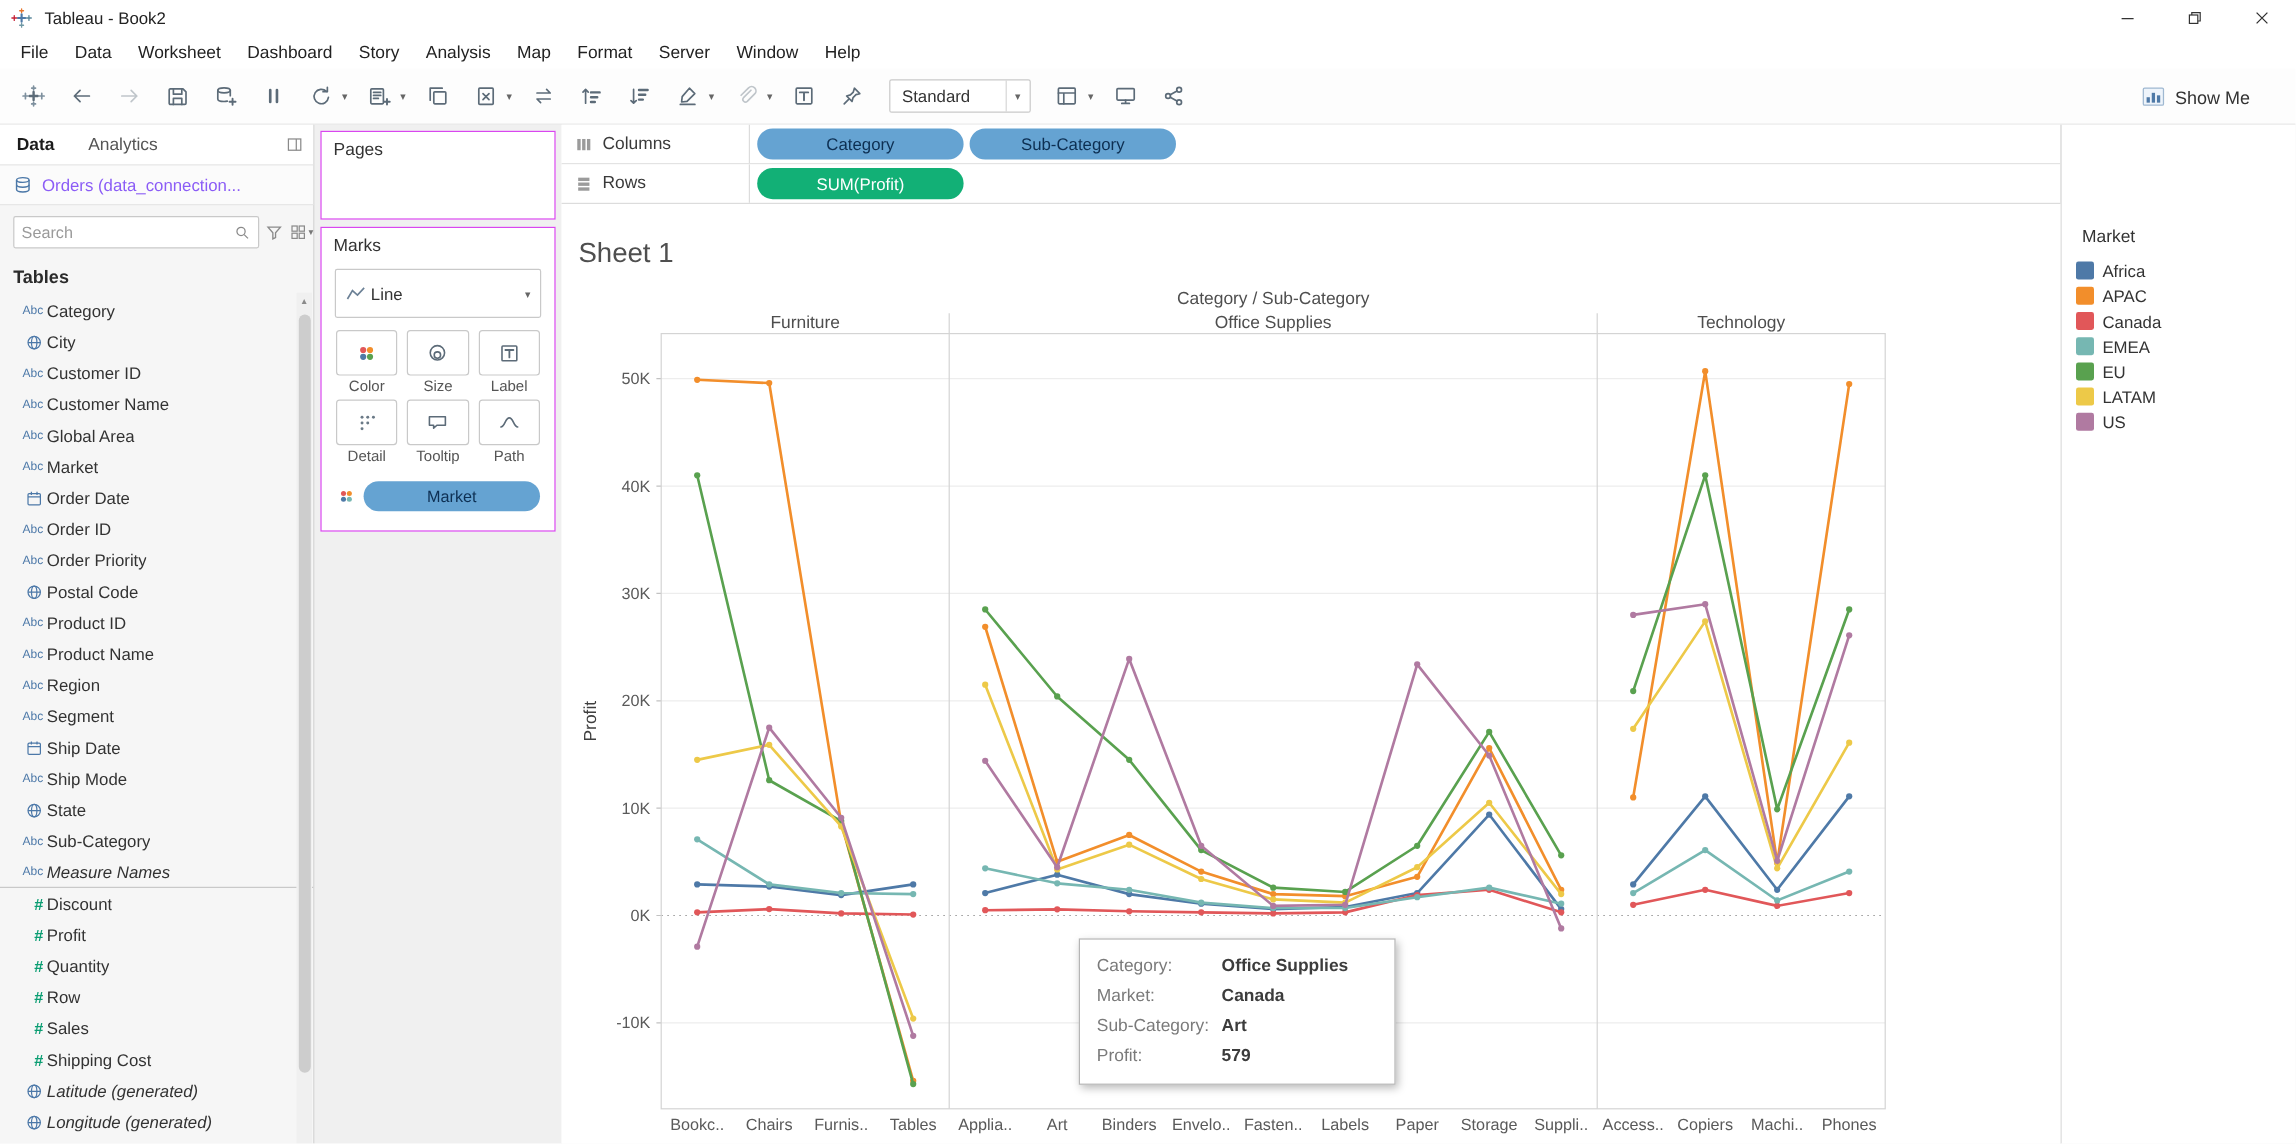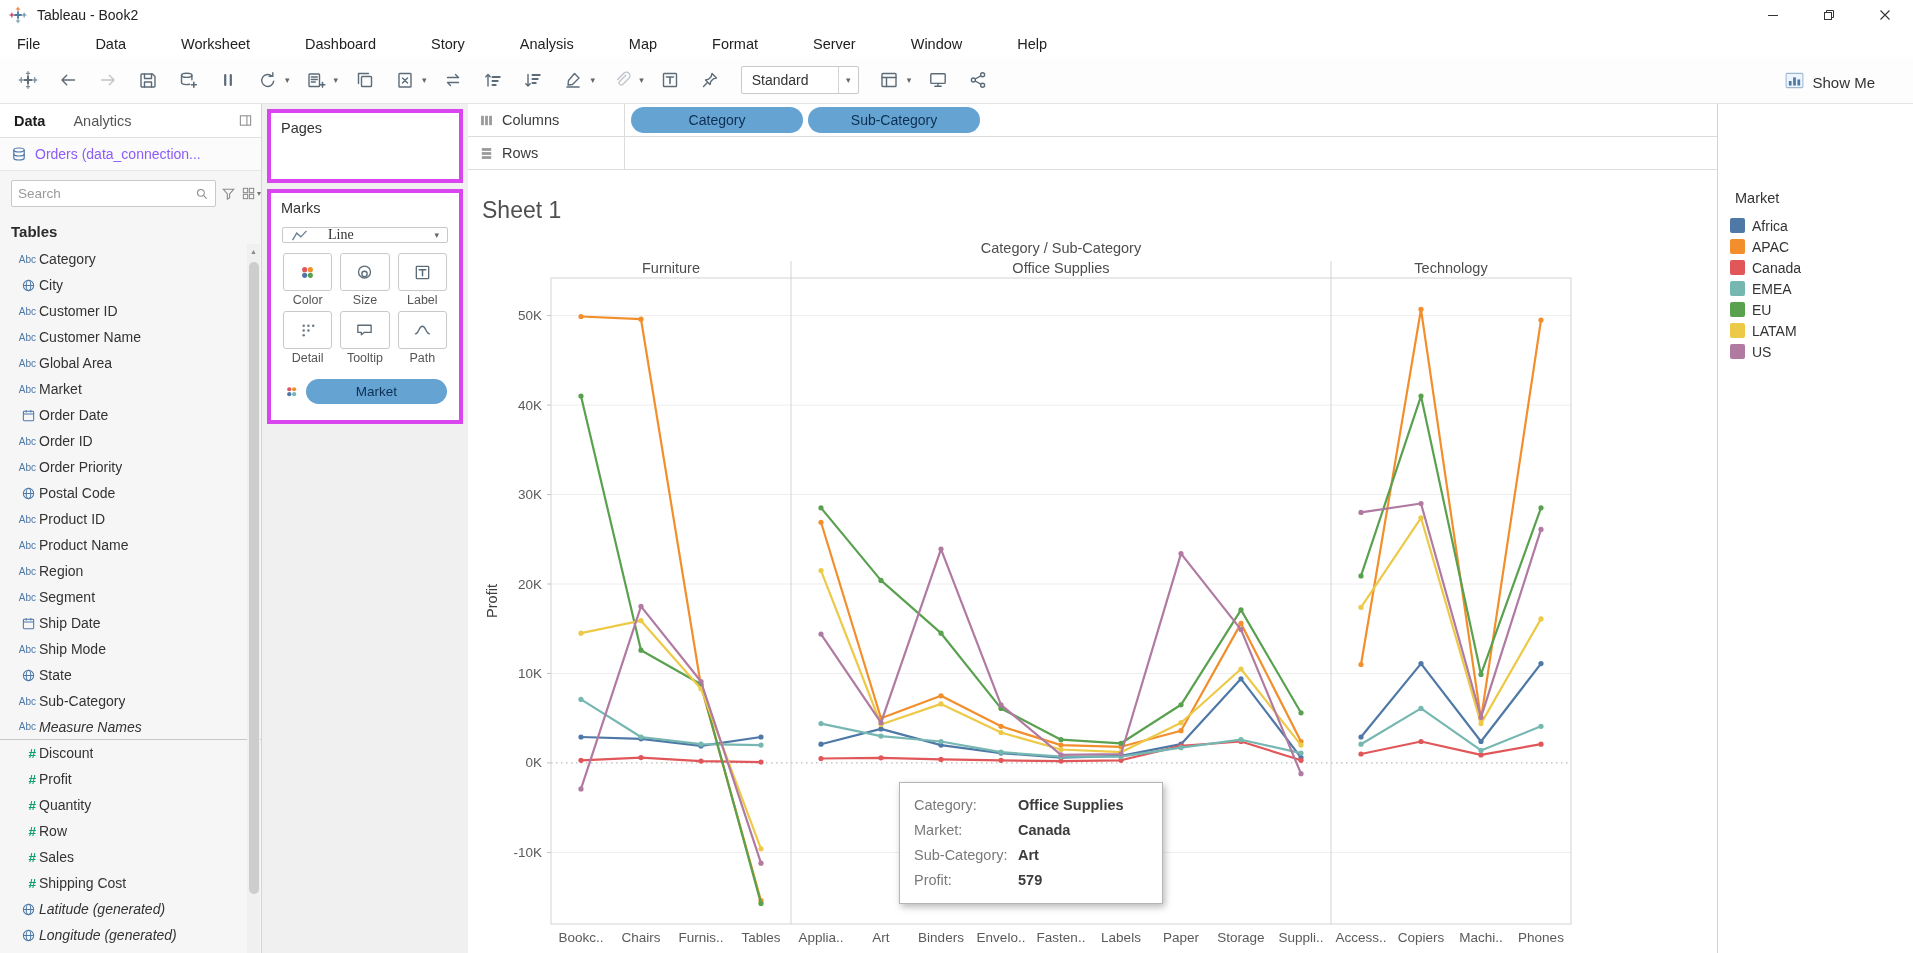--- a/index.html
+++ b/index.html
@@ -7,21 +7,21 @@
   body { font-family: "Liberation Sans", sans-serif; font-size: 14px; color: #333; background: #fff; }
 
   
   .titlebar { height: 30px; display: flex; align-items: center; background: #fff; padding-left: 9px; }
   .app-icon { width: 20px; height: 20px; margin-right: 8px; display: flex; align-items: center; }
   .win-title { font-size: 14px; color: #222; }
   .win-controls { margin-left: auto; display: flex; height: 100%; }
   .win-btn { width: 56px; height: 100%; display: flex; align-items: center; justify-content: center; color: #333; }
 
   
-  .menubar { height: 27px; display: flex; align-items: stretch; padding-left: 6px; background: #fff; gap: 33px; }
+  .menubar { height: 27px; display: flex; align-items: stretch; padding-left: 6px; background: #fff; }
   .menu-item { padding: 0 11px; display: flex; align-items: center; font-size: 14.5px; color: #222; }
 
   
   .toolbar { height: 47px; display: flex; align-items: center; background: #fdfdfd; border-bottom: 1px solid #e4e4e4; padding: 0 14px; }
   .tb-left { display: flex; align-items: center; column-gap: 13px; }
   .tb-btn { width: 27px; height: 27px; display: flex; align-items: center; justify-content: center; }
   .tb-btn.disabled { opacity: .38; }
   .tb-chev { margin-left: -9px; font-size: 9px; color: #666; }
   .tb-dropdown { height: 28px; border: 1px solid #c9c9c9; border-radius: 2px; display: flex; align-items: center; width: 118px; background: #fff; margin: 0 4px; }
   .tb-dd-text { flex: 1; padding-left: 10px; font-size: 14px; color: #333; }
@@ -52,26 +52,26 @@
   .abc-ic { color: var(--accent-blue); font-size: 10px; }
   .num-ic { color: var(--measure-green); font-size: 13.5px; font-weight: bold; }
   .field-label { white-space: nowrap; overflow: hidden; }
   .field-label.it { font-style: italic; }
   .side-scrollbar { position: absolute; top: 140px; bottom: 0; right: 1px; width: 13px; background: #f0f0f0; }
   .sb-arrow { height: 15px; display: flex; align-items: center; justify-content: center; font-size: 7px; color: #8a8a8a; }
   .sb-thumb { position: absolute; top: 18px; height: 632px; left: 1.5px; width: 10px; background: #cdcdcd; border-radius: 5px; }
 
   
   .cards-col { width: 206px; flex: none; background: #f0f0f0; padding: 5px; display: flex; flex-direction: column; gap: 6px; }
-  .card { background: #fff; border: 4px solid #d946ef; }
+  .card { background: #fff; border: 1px solid #d946ef; }
   .card-title { font-size: 14.5px; color: #333; padding: 7px 10px; }
   .card.pages { height: 74px; }
   .card.filters { height: 86px; }
   .card.marks { padding-bottom: 16px; }
-  .mark-type { height: 16px; margin: 4px 11px 10px; border: 1px solid #c9c9c9; border-radius: 2px; background: #fff; display: flex; align-items: center; gap: 20px; padding: 0 8px; font-size: 14px; font-family: Liberation Serif, serif; }
+  .mark-type { height: 41px; margin: 4px 11px 10px; border: 1px solid #c9c9c9; border-radius: 2px; background: #fff; display: flex; align-items: center; gap: 4px; padding: 0 8px; font-size: 14px; }
   .mark-type .chev { margin-left: auto; font-size: 9px; color: #666; }
   .marks-grid { display: grid; grid-template-columns: repeat(3, 1fr); gap: 4px 8px; padding: 0 12px; }
   .mark-btn-box { height: 38px; border: 1px solid #c9c9c9; border-radius: 3px; background: #fff; display: flex; align-items: center; justify-content: center; }
   .mark-btn-label { text-align: center; font-size: 12.5px; color: #555; padding-top: 2px; }
   .marks-pill-row { display: flex; align-items: center; gap: 7px; padding: 14px 12px 0 13px; }
 
   
   .pill { background: var(--pill-dimension); color: var(--pill-dimension-text); border-radius: 13px; height: 26px; min-width: 172px; display: flex; align-items: center; justify-content: center; padding: 0 14px; font-size: 14px; white-space: nowrap; }
   .pill.measure { background: var(--pill-measure); color: #fff; }
   .pill.mini { min-width: 0; flex: 1; height: 25px; font-size: 13.5px; }
@@ -657,20 +657,23 @@
       <div class="shelf-label">
         <span class="sicon">
           <svg viewBox="0 0 16 16" width="15" height="15" fill="#9b9b9b">
               <rect x="3" y="2.2" width="10" height="3"></rect>
               <rect x="3" y="6.5" width="10" height="3"></rect>
               <rect x="3" y="10.8" width="10" height="3"></rect>
             </svg>
         </span>
         <span>Rows</span>
       </div>
+      <div class="shelf-pills">
+          <div class="pill measure">SUM(Profit)</div>
+        </div>
     </div>
     <div class="sheet">
       <div class="sheet-title">Sheet 1</div>
       <svg class="chart-svg" viewBox="0 0 1246 716">
           <g>
             <line x1="83" y1="78.6" x2="1103" y2="78.6" stroke="#ededed"></line>
             <line x1="83" y1="168.1" x2="1103" y2="168.1" stroke="#ededed"></line>
             <line x1="83" y1="257.5" x2="1103" y2="257.5" stroke="#ededed"></line>
             <line x1="83" y1="347.0" x2="1103" y2="347.0" stroke="#ededed"></line>
             <line x1="83" y1="436.5" x2="1103" y2="436.5" stroke="#ededed"></line>

